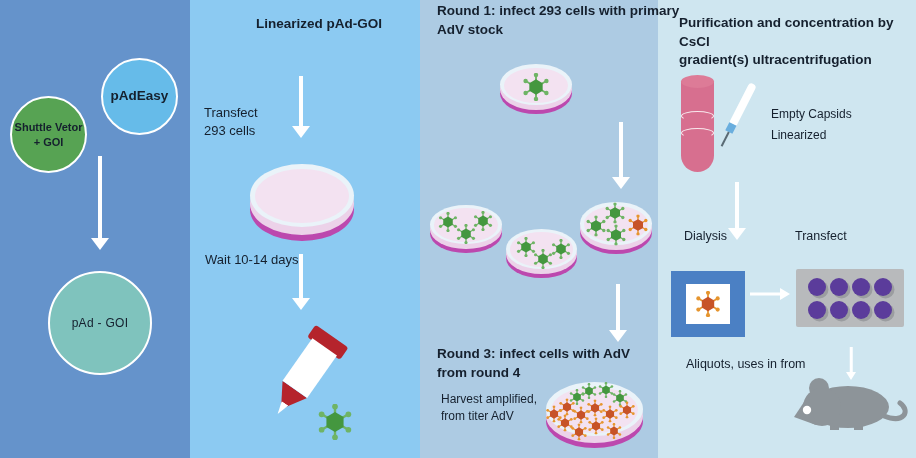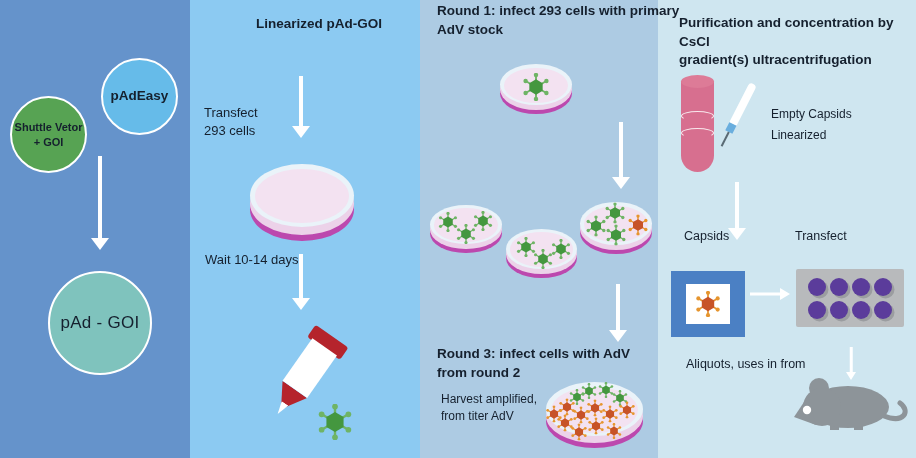--- a/index.html
+++ b/index.html
@@ -122,21 +122,21 @@
 
   <div class="circle c-blue" style="left:101px;top:58px;width:77px;height:77px;">
     <span class="txt bold" style="position:static;font-size:13.5px;">pAdEasy</span>
   </div>
   <div class="circle c-green" style="left:10px;top:96px;width:77px;height:77px;">
     <span class="txt bold" style="position:static;font-size:11px;line-height:1.3;">Shuttle Vetor
 + GOI</span>
   </div>
   <div class="arrow-down" style="left:90px;top:156px;height:94px;"></div>
   <div class="circle c-teal" style="left:48px;top:271px;width:104px;height:104px;">
-    <span class="txt" style="position:static;font-size:17px;letter-spacing:.3px;">pAd - GOI</span>
+    <span class="txt" style="position:static;font-size:12px;letter-spacing:.3px;">pAd - GOI</span>
   </div>
 
   <div class="txt bold" style="left:190px;top:15px;width:258px;text-align:center;font-size:13.5px;">Linearized pAd-GOI</div>
   <div class="arrow-down" style="left:291px;top:76px;height:62px;"></div>
   <div class="txt" style="left:204px;top:104px;font-size:13px;">Transfect
 293 cells</div>
 
   <div class="dish" style="left:250px;top:164px;width:104px;height:77px;">
     <i class="d-base"></i>
     <i class="d-wall"></i>
@@ -417,21 +417,21 @@
               <circle cx="20.92" cy="17.15" r="1.9"></circle>
               <circle cx="20.92" cy="6.85" r="1.9"></circle>
             </g>
     <polygon points="12.00,5.40 6.28,8.70 6.28,15.30 12.00,18.60 17.72,15.30 17.72,8.70" fill="#c75327"></polygon>
           </svg></span>
       </span>
   </div>
 
   <div class="arrow-down" style="left:608px;top:284px;height:58px;"></div>
   <div class="txt bold" style="left:437px;top:345px;font-size:13.5px;">Round 3: infect cells with AdV
-from round 2</div>
+from round 4</div>
   <div class="txt" style="left:441px;top:391px;font-size:12px;">Harvest amplified,
 from titer AdV</div>
 
   <div class="dish" style="left:546px;top:382px;width:97px;height:66px;">
     <i class="d-base"></i>
       <i class="d-wall"></i>
       <i class="d-rim"></i>
       <i class="d-fill"></i>
     <span class="d-vir">
         <span class="virus" style="left: 32%; top: 22%; width: 16px; height: 16px;"><svg viewBox="0 0 24 24" width="100%" height="100%">
@@ -717,21 +717,21 @@
     <span class="barrel"></span>
     <span class="collar"></span>
     <span class="needle"></span>
   </div>
 
   <div class="txt" style="left:771px;top:106px;font-size:12px;">Empty Capsids</div>
   <div class="txt" style="left:771px;top:127px;font-size:12px;">Linearized</div>
 
   <div class="arrow-down" style="left:727px;top:182px;height:58px;"></div>
 
-  <div class="txt" style="left:684px;top:228px;font-size:12.5px;">Capsids</div>
+  <div class="txt" style="left:684px;top:228px;font-size:12.5px;">Dialysis</div>
   <div class="txt" style="left:795px;top:228px;font-size:12.5px;">Transfect</div>
 
   <div class="dsq" style="left:671px;top:271px;width:74px;height:66px;">
     <span class="inner">
       <span class="virus sv" style="position: static; transform: none; width: 26px; height: 26px;"><svg viewBox="0 0 24 24" width="100%" height="100%">
     <g stroke="#e6952e" stroke-width="1.6">
               <line x1="12" y1="12" x2="12.00" y2="1.70"></line>
               <line x1="12" y1="12" x2="3.08" y2="6.85"></line>
               <line x1="12" y1="12" x2="3.08" y2="17.15"></line>
               <line x1="12" y1="12" x2="12.00" y2="22.30"></line>

